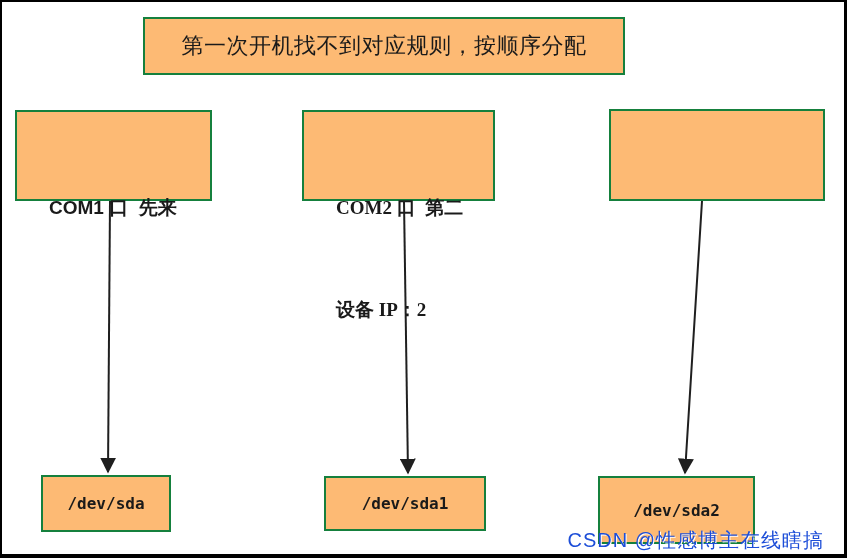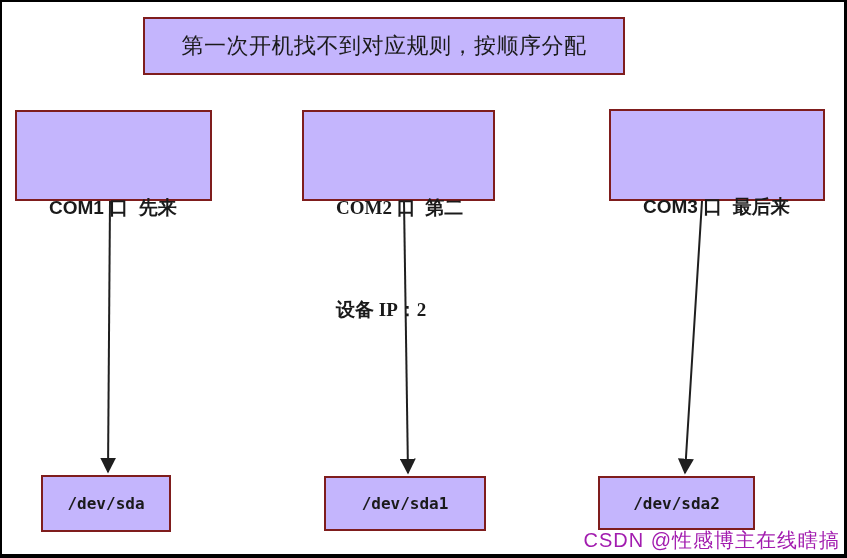--- a/index.html
+++ b/index.html
@@ -16,22 +16,22 @@
     border: 2px solid #000000;
     border-right-width: 3px;
     border-bottom-width: 4px;
     overflow: hidden;
     font-family: "Liberation Sans", sans-serif;
     color: #1a1a1a;
   }
   .box {
     position: absolute;
     box-sizing: border-box;
-    background: #c4b5fd;
-    border: 2px solid #7f1d1d;
+    background: #fdba74;
+    border: 2px solid #15803d;
   }
   .title-box {
     left: 141px;
     top: 15px;
     width: 482px;
     height: 58px;
     display: flex;
     align-items: center;
     justify-content: center;
     font-size: 22px;
@@ -53,40 +53,40 @@
     display: flex;
     align-items: center;
     justify-content: center;
     font-family: "DejaVu Sans Mono", monospace;
     font-weight: bold;
     font-size: 16px;
     white-space: pre;
   }
   .dev1 { left: 39px;  top: 473px; width: 130px; height: 57px; }
   .dev2 { left: 322px; top: 474px; width: 162px; height: 55px; }
-  .dev3 { left: 596px; top: 474px; width: 157px; height: 54px; justify-content: center; }
+  .dev3 { left: 596px; top: 474px; width: 157px; height: 68px; justify-content: center; }
   .arrows {
     position: absolute;
     left: 0;
     top: 0;
     width: 843px;
     height: 553px;
     pointer-events: none;
   }
   .arrow-line {
     stroke: #1f1f1f;
     stroke-width: 2;
   }
   .watermark {
     position: absolute;
-    right: 4px;
+    right: 20px;
     bottom: 0px;
     font-size: 20px;
     letter-spacing: 1px;
-    color: #a21caf;
+    color: #1d4ed8;
     text-shadow: 1px 1px 0 #ffffff;
     white-space: pre;
   }
 </style>
 </head>
 <body>
 
 <div class="canvas">
 
   <div class="box title-box">
@@ -96,21 +96,20 @@
   <div class="box com-box com1">
     <div class="com-line">COM1 口  先来</div>
   </div>
 
   <div class="box com-box com2">
     <div class="com-line">COM2 口  第二</div>
     <div class="com-line">设备 IP：2</div>
   </div>
 
   <div class="box com-box com3">
-    <div class="com-line">COM3 口  最后来</div>
   </div>
 
   <svg class="arrows" viewBox="0 0 843 553" xmlns="http://www.w3.org/2000/svg">
     <defs>
       <marker id="arrowhead" viewBox="0 0 10 10" refX="9" refY="5" markerWidth="16" markerHeight="16" orient="auto" markerUnits="userSpaceOnUse">
         <path d="M 0 0 L 10 5 L 0 10 Z" fill="#1f1f1f"></path>
       </marker>
     </defs>
     <line class="arrow-line" x1="108" y1="199" x2="106" y2="470" marker-end="url(#arrowhead)"></line>
     <line class="arrow-line" x1="402" y1="199" x2="406" y2="471" marker-end="url(#arrowhead)"></line>

